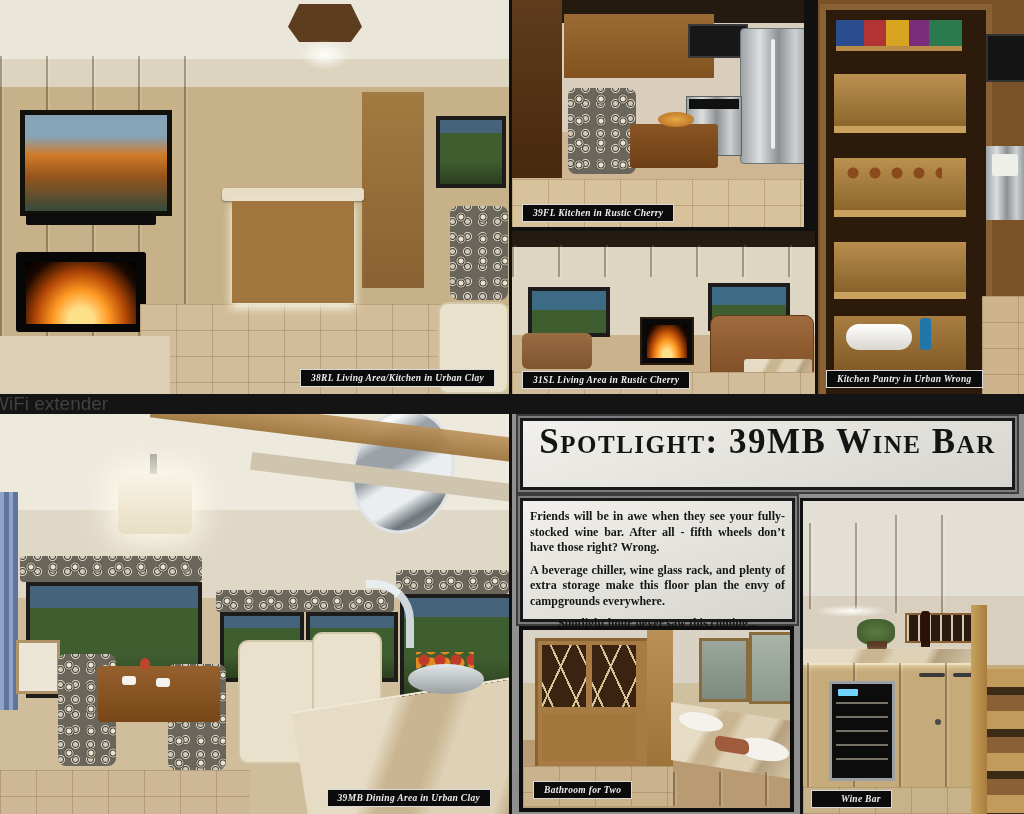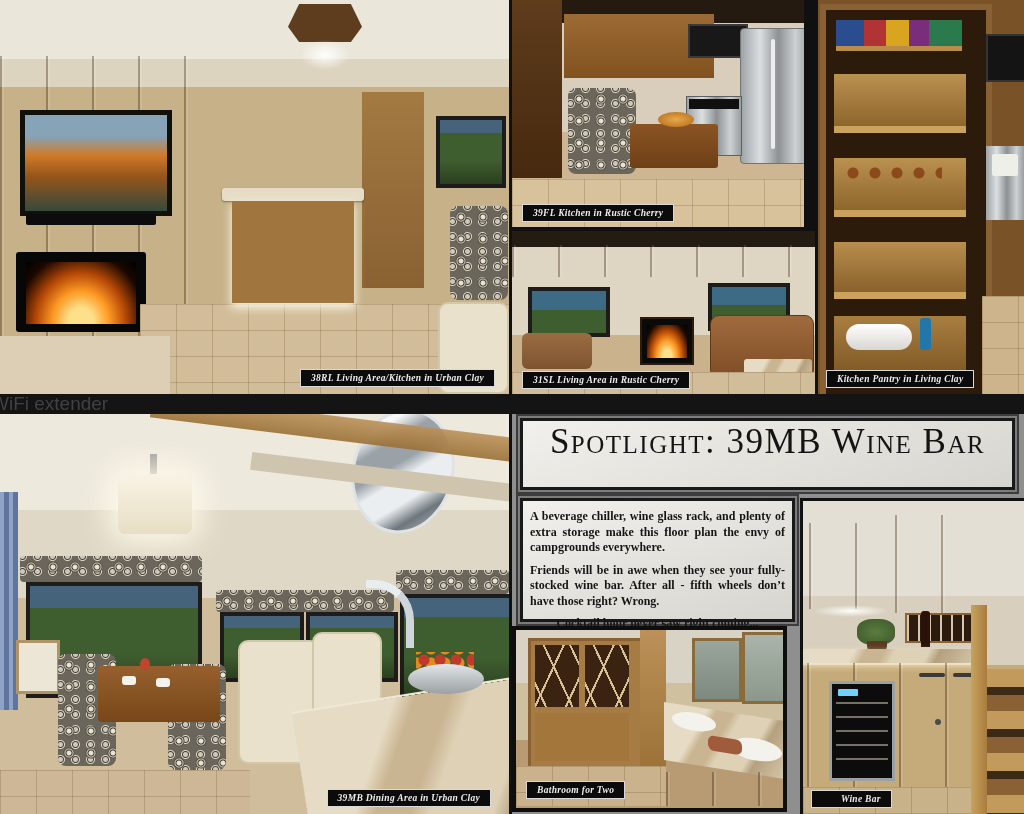--- a/index.html
+++ b/index.html
@@ -41,27 +41,27 @@
   
   #spot{position:absolute;left:512px;top:414px;width:512px;height:400px;background-color:var(--c-stone,#8f8f8f);
     background-image:radial-gradient(ellipse 90px 42px at 18% 12%,rgba(50,50,50,.4),transparent 65%),
       radial-gradient(ellipse 110px 52px at 78% 34%,rgba(235,235,235,.33),transparent 65%),
       radial-gradient(ellipse 95px 48px at 38% 66%,rgba(60,60,60,.33),transparent 65%),
       radial-gradient(ellipse 80px 40px at 88% 88%,rgba(225,225,225,.28),transparent 65%),
       radial-gradient(ellipse 70px 36px at 8% 92%,rgba(70,70,70,.3),transparent 65%);}
   .paperbox{position:absolute;background:linear-gradient(160deg,#f1f0ec,#e2e1db 55%,#d6d5cf);
     border:3px solid #191919;box-shadow:0 0 0 2px #7c7c7c,0 0 0 4px #3c3c3c;}
   #headline{left:8px;top:4px;width:489px;height:66px;text-align:center;}
-  #spot-title{font-weight:normal;font-variant:small-caps;font-size:35px;line-height:42px;letter-spacing:1.5px;color:#141414;}
+  #spot-title{font-weight:bold;font-variant:small-caps;font-size:35px;line-height:42px;letter-spacing:1.5px;color:#141414;}
   #spot-sub{font-weight:bold;font-size:15px;line-height:17px;color:#1a1a1a;}
   #textbox{left:8px;top:84px;width:255px;height:102px;padding:8px 7px;color:#151515;}
   #textbox p{margin:0 0 7px 0;font-weight:bold;font-size:12px;line-height:15.5px;text-align:justify;}
   #textbox p.center{text-align:center;}
   
-  #bathframe{position:absolute;left:0;top:212px;width:267px;height:178px;border:4px solid #0e0e0e;overflow:hidden;
+  #bathframe{position:absolute;left:7px;top:212px;width:267px;height:178px;border:4px solid #0e0e0e;overflow:hidden;
     background:linear-gradient(#d9d3c5 0 30%,#cfc0a0 30% 62%,#b89b72 62%);}
   
   #pwine{position:absolute;left:288px;top:84px;width:224px;height:316px;border-left:3px solid #111;border-top:3px solid #111;overflow:hidden;
     background:linear-gradient(#e4dfd4 0 30%,#d8cfbe 30% 52%,#c5aa7a 52%);}
 </style>
 </head>
 <body>
 
 <div id="page">
 
@@ -127,21 +127,21 @@
       <div class="obj" style="left:8px;top:306px;width:132px;height:60px;background:linear-gradient(#a87e40,#7e5724);">
         <div class="obj" style="left:12px;top:8px;width:66px;height:26px;background:linear-gradient(#ffffff,#d8d6d0);border-radius:13px;"></div>
         <div class="obj" style="left:86px;top:2px;width:11px;height:32px;background:#2277aa;border-radius:3px;"></div>
       </div>
     </div>
     <div class="obj" style="left:168px;top:34px;width:38px;height:44px;background:#141414;border:2px solid #333;"></div>
     <div class="obj steel" style="left:168px;top:146px;width:38px;height:74px;">
       <div class="obj" style="left:6px;top:8px;width:26px;height:22px;background:#efefea;border-radius:2px;"></div>
     </div>
     <div class="obj tile" style="left:164px;top:296px;width:42px;height:98px;background-color:#cdb48c;"></div>
-    <div class="cap" style="left:8px;bottom:6px;">Kitchen Pantry in Living Clay</div>
+    <div class="cap" style="left:8px;bottom:6px;">Kitchen Pantry in Urban Wrong</div>
   </div>
 
   <div id="band">
     <span id="wifi">WiFi extender</span>
   </div>
 
   <div class="photo" id="p39mb">
     <div class="obj" style="left:352px;top:-6px;width:96px;height:120px;border-radius:50%;transform:rotate(14deg);background:linear-gradient(135deg,#f6f8f9 0 18%,#9aa2a8 30% 44%,#eaeef0 54% 68%,#6e767c 80%,#c8cdd1);border:3px solid #dfe3e5;"></div>
     <div class="obj wood" style="left:150px;top:2px;width:370px;height:24px;transform:rotate(7deg);opacity:.9;"></div>
     <div class="obj" style="left:250px;top:58px;width:330px;height:18px;transform:rotate(7deg);background:#cfc5ae;"></div>
@@ -172,23 +172,23 @@
     <div class="obj tile" style="left:0;top:356px;width:250px;height:44px;background-color:#cdb796;"></div>
     <div class="cap" style="right:18px;bottom:7px;">39MB Dining Area in Urban Clay</div>
   </div>
 
   <div id="spot">
     <div class="paperbox" id="headline">
       <div id="spot-title">Spotlight: 39MB Wine Bar</div>
     </div>
 
     <div class="paperbox" id="textbox">
+      <p>Friends will be in awe when they see your fully-stocked wine bar.  After all - fifth wheels don’t have those right?  Wrong.</p>
       <p>A beverage chiller, wine glass rack, and plenty of extra storage make this floor plan the envy of campgrounds everywhere.</p>
-      <p>Friends will be in awe when they see your fully-stocked wine bar.  After all - fifth wheels don’t have those right?  Wrong.</p>
-      <p class="center">Cocktail hour never saw right coming...</p>
+      <p class="center">Spotlight hour never saw this coming...</p>
     </div>
 
     <div id="bathframe" class="photo">
       <div class="obj" style="left:12px;top:8px;width:110px;height:128px;background:#a67c44;border:3px solid #8a6132;">
         <div class="obj" style="left:4px;top:4px;width:44px;height:62px;background-color:#3a2310;background-image:repeating-linear-gradient(65deg,transparent 0 9px,#d8c296 9px 11px,transparent 11px 24px),repeating-linear-gradient(-65deg,transparent 0 11px,#d8c296 11px 13px,transparent 13px 28px);"></div>
         <div class="obj" style="left:54px;top:4px;width:44px;height:62px;background-color:#3a2310;background-image:repeating-linear-gradient(65deg,transparent 0 9px,#d8c296 9px 11px,transparent 11px 24px),repeating-linear-gradient(-65deg,transparent 0 11px,#d8c296 11px 13px,transparent 13px 28px);"></div>
         <div class="obj woodpanel" style="left:4px;top:72px;width:94px;height:48px;background:#a3763c;"></div>
       </div>
       <div class="obj wood" style="left:124px;top:0;width:26px;height:148px;"></div>
       <div class="obj" style="left:176px;top:8px;width:44px;height:58px;background:linear-gradient(#9aa59c,#7e8a80);border:3px solid #8a6c3c;"></div>

